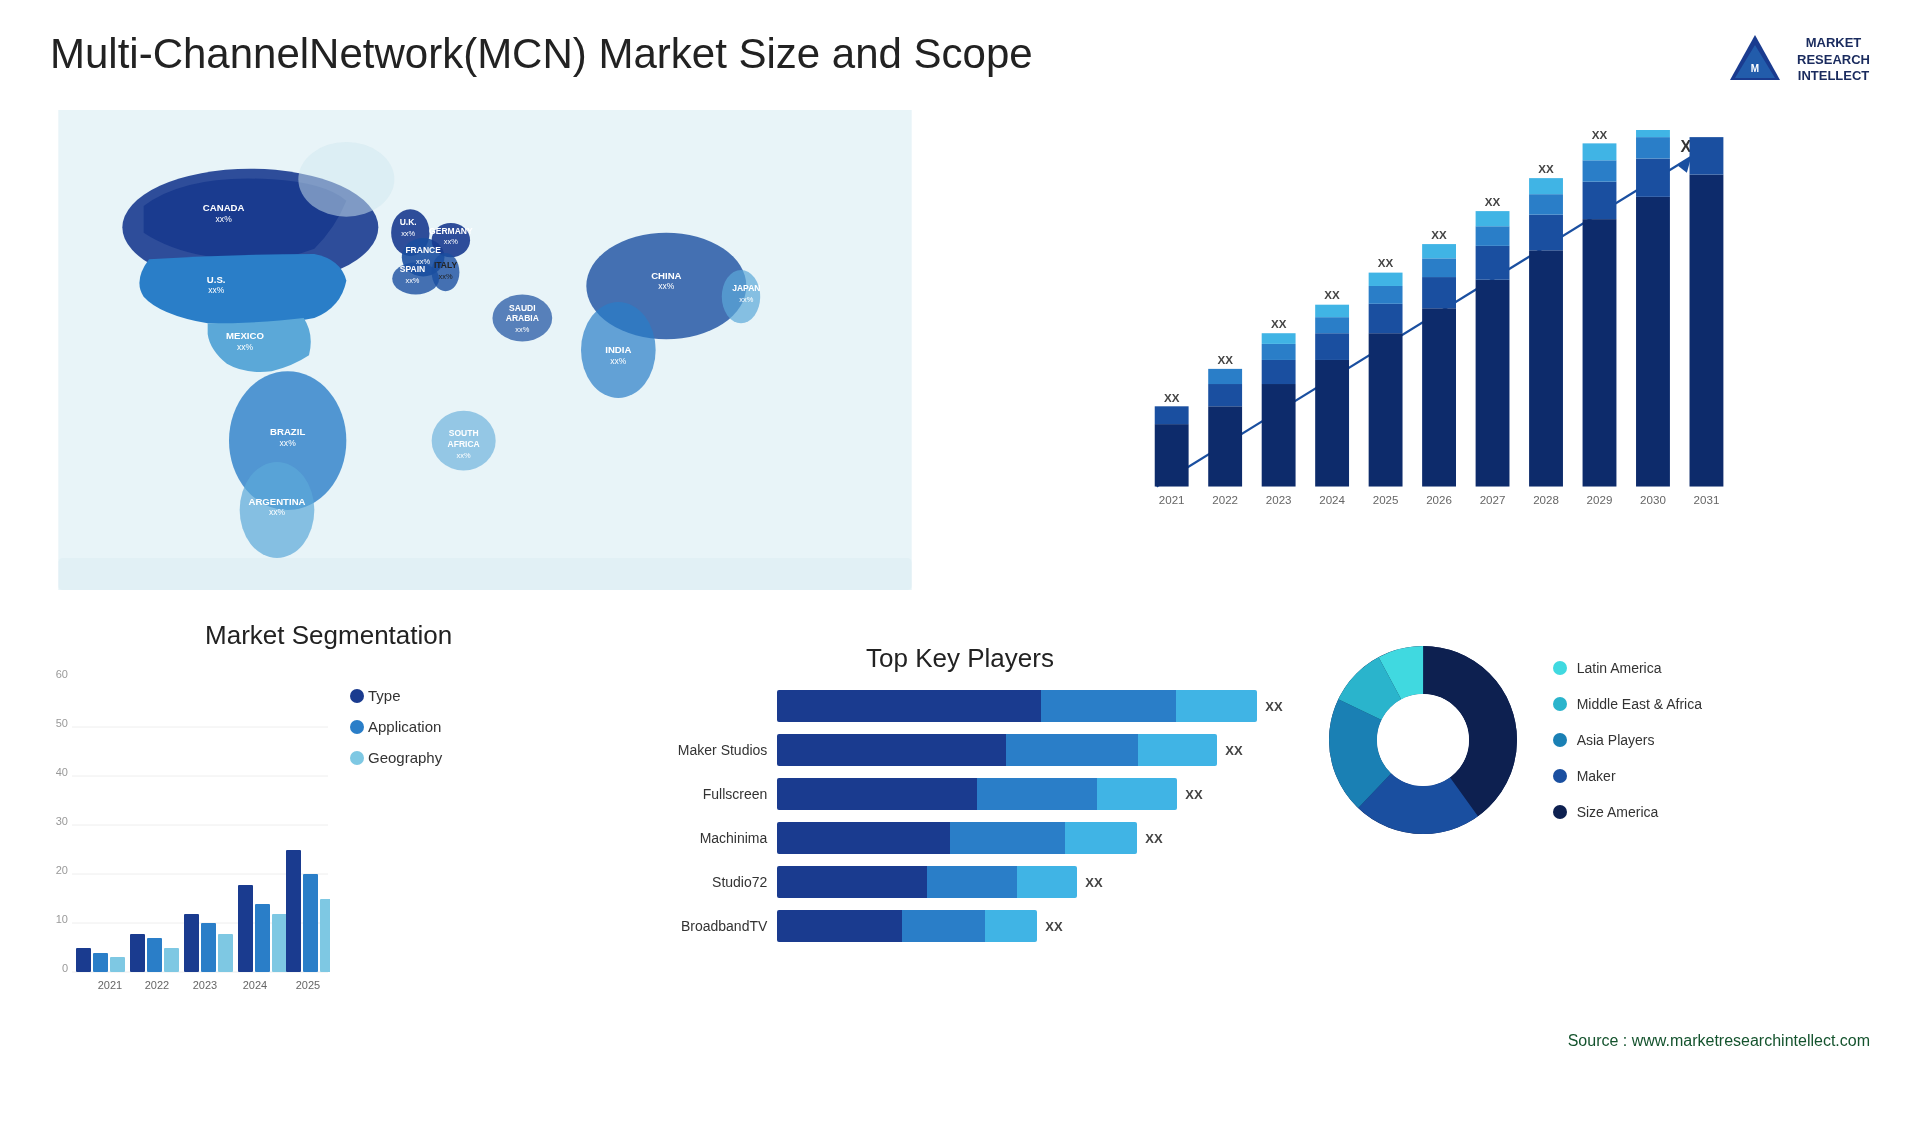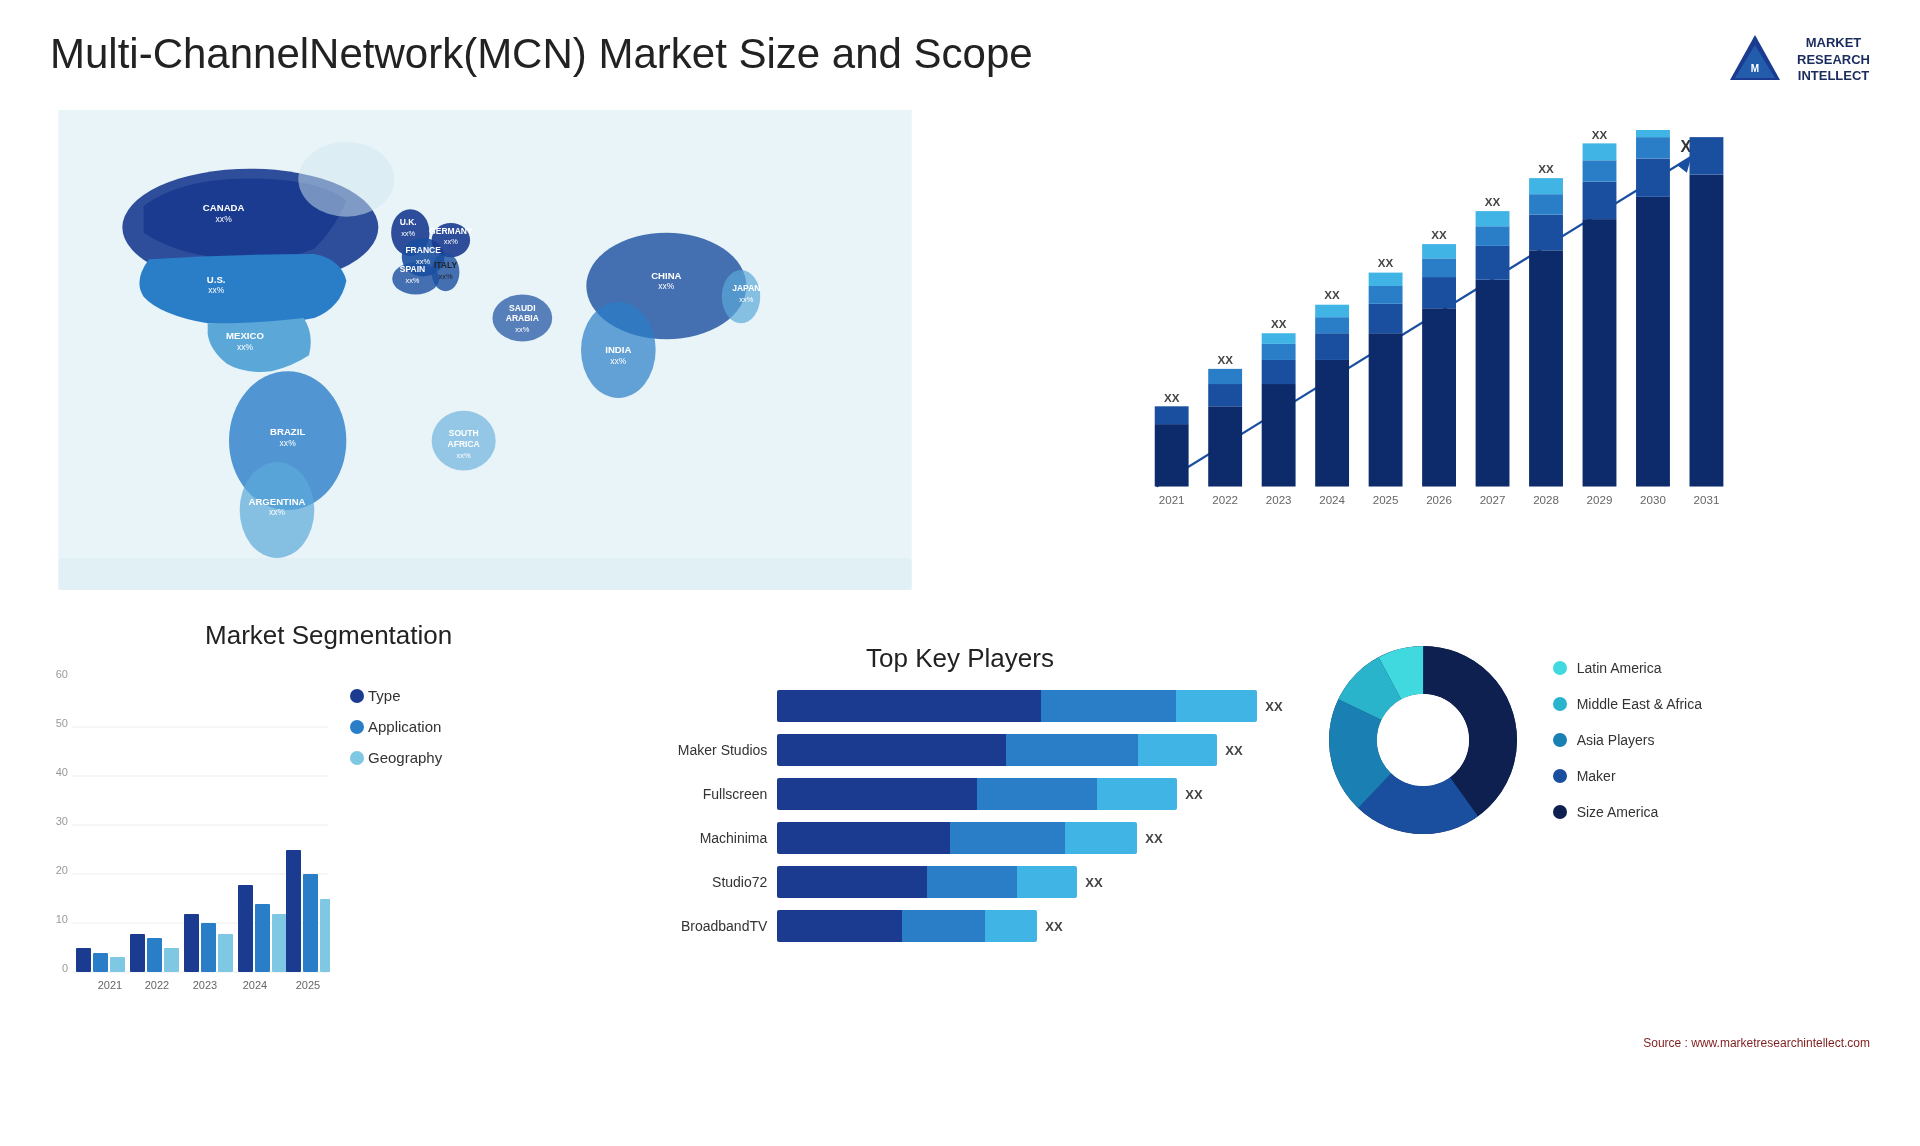--- a/index.html
+++ b/index.html
@@ -172,22 +172,22 @@
     .regional-dot {
       width: 14px;
       height: 14px;
       border-radius: 50%;
       flex-shrink: 0;
     }
     .source-text {
       position: absolute;
       bottom: -10px;
       right: 0;
-      font-size: 12px;
-      color: #7f1d1d;
+      font-size: 16px;
+      color: #14532d;
     }
   </style>
 </head>
 <body>
 
 <div class="page">
 
   <div class="header">
     <h1 class="page-title">Multi-ChannelNetwork(MCN) Market Size and Scope</h1>
     <div class="logo-area">

